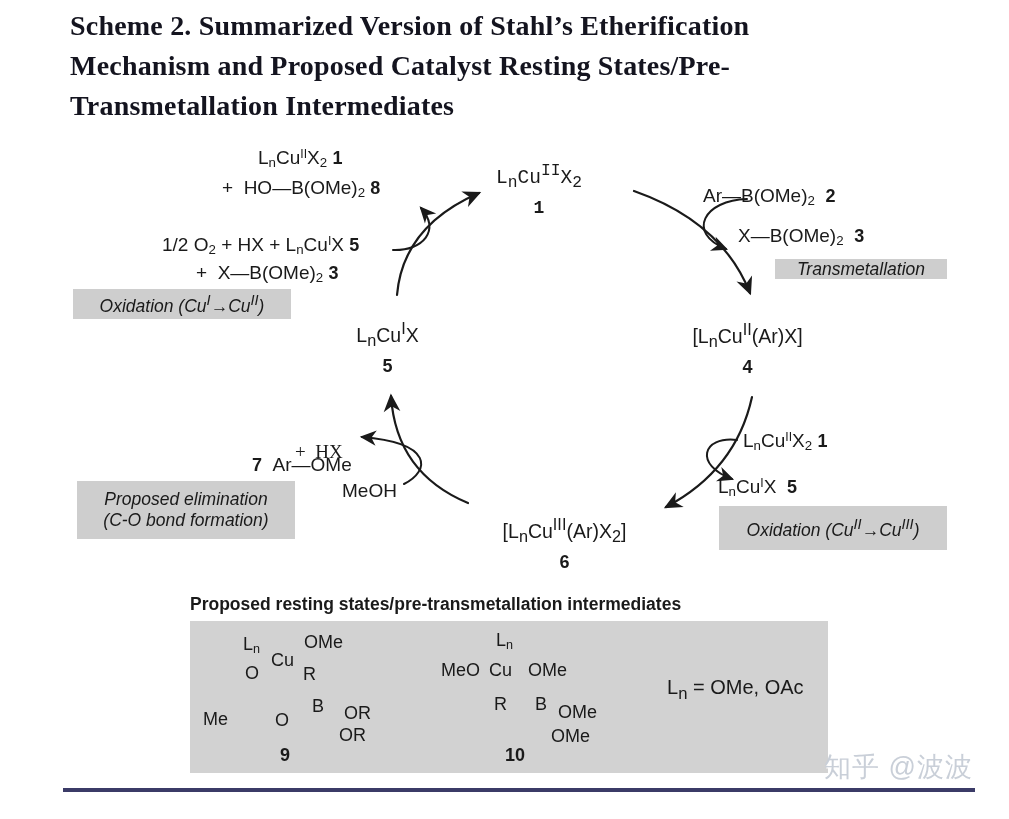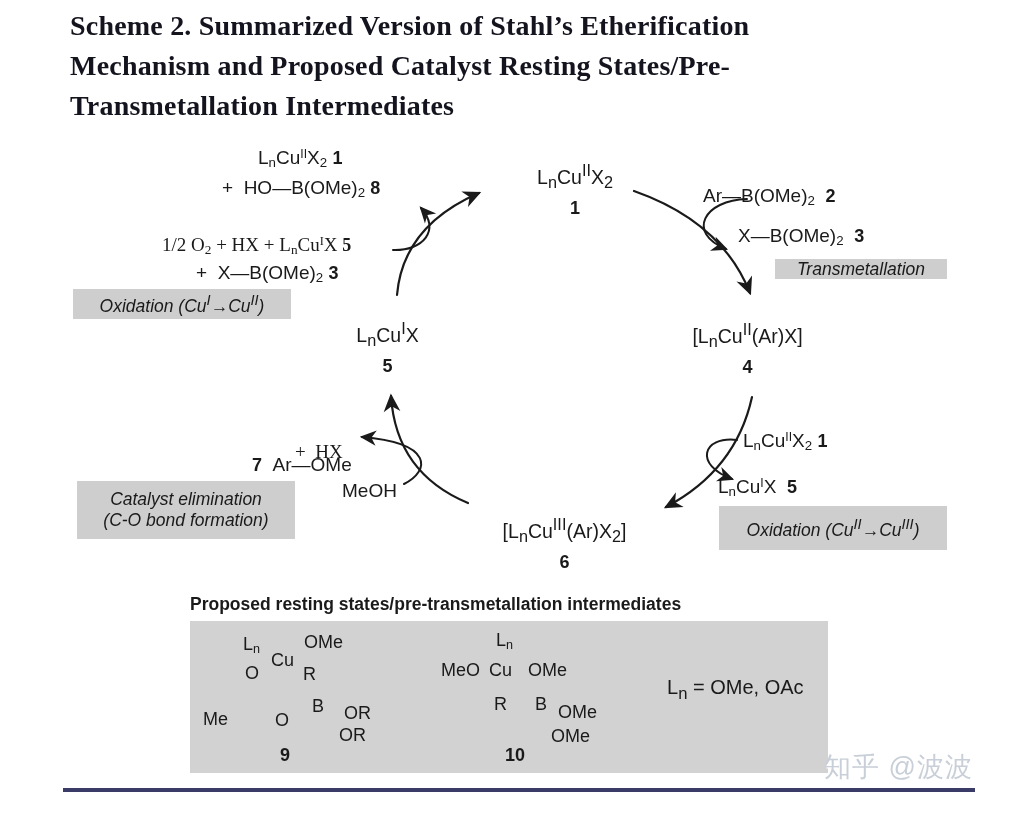--- a/index.html
+++ b/index.html
@@ -76,40 +76,40 @@
       <path d="M 514 671 L 525 671"></path>
       <path d="M 500 681 L 500 694" stroke-dasharray="3,2.5"></path>
       <path d="M 541 681 L 541 694" stroke-dasharray="3,2.5"></path>
       <path d="M 511 705 L 531 705" stroke-dasharray="3.5,3"></path>
       <path d="M 549 702 L 552 709"></path>
       <path d="M 555 701 L 559 708"></path>
       <polygon points="542,712 554,721 545,726" fill="#1a1a1a" stroke="none"></polygon>
     </g>
   </svg>
 
-  <div class="species" style="left:515px;top:161px;width:120px;">
+  <div class="species" style="left:479px;top:161px;width:120px;font-family:Liberation Mono, monospace;">
     <div class="formula">L<sub>n</sub>Cu<sup>II</sup>X<sub>2</sub></div>
     <div class="num">1</div>
   </div>
   <div class="species" style="left:670px;top:320px;width:155px;">
     <div class="formula">[L<sub>n</sub>Cu<sup>II</sup>(Ar)X]</div>
     <div class="num">4</div>
   </div>
   <div class="species" style="left:335px;top:319px;width:105px;">
     <div class="formula">L<sub>n</sub>Cu<sup>I</sup>X</div>
     <div class="num">5</div>
   </div>
   <div class="species" style="left:487px;top:515px;width:155px;">
     <div class="formula">[L<sub>n</sub>Cu<sup>III</sup>(Ar)X<sub>2</sub>]</div>
     <div class="num">6</div>
   </div>
 
   <div class="lbl" style="left:258px;top:148px;">L<sub>n</sub>Cu<sup>II</sup>X<sub>2</sub> <b>1</b></div>
   <div class="lbl" style="left:222px;top:178px;">+ &nbsp;HO—B(OMe)<sub>2</sub>&nbsp;<b>8</b></div>
-  <div class="lbl" style="left:162px;top:235px;font-family:Liberation Serif, serif;">1/2 O<sub>2</sub> + HX + L<sub>n</sub>Cu<sup>I</sup>X <b>5</b></div>
+  <div class="lbl" style="left:162px;top:235px;">1/2 O<sub>2</sub> + HX + L<sub>n</sub>Cu<sup>I</sup>X <b>5</b></div>
   <div class="lbl" style="left:196px;top:263px;">+ &nbsp;X—B(OMe)<sub>2</sub> <b>3</b></div>
   <div class="graybox" style="left:73px;top:289px;width:218px;height:30px;">
     <span>Oxidation (Cu<sup>I</sup>→Cu<sup>II</sup>)</span>
   </div>
 
   <div class="lbl" style="left:703px;top:186px;">Ar—B(OMe)<sub>2</sub> &nbsp;<b>2</b></div>
   <div class="lbl" style="left:738px;top:226px;">X—B(OMe)<sub>2</sub> &nbsp;<b>3</b></div>
   <div class="graybox" style="left:775px;top:259px;width:172px;height:20px;">
     <span>Transmetallation</span>
   </div>
@@ -117,21 +117,21 @@
   <div class="lbl" style="left:743px;top:431px;">L<sub>n</sub>Cu<sup>II</sup>X<sub>2</sub> <b>1</b></div>
   <div class="lbl" style="left:718px;top:477px;">L<sub>n</sub>Cu<sup>I</sup>X &nbsp;<b>5</b></div>
   <div class="graybox" style="left:719px;top:506px;width:228px;height:44px;">
     <span>Oxidation (Cu<sup>II</sup>→Cu<sup>III</sup>)</span>
   </div>
 
   <div class="lbl" style="left:252px;top:411px;margin-top:44px;"><b>7</b> &nbsp;Ar—OMe</div>
   <div class="lbl" style="left:295px;top:442px;font-family:Liberation Serif, serif;">+ &nbsp;HX</div>
   <div class="lbl" style="left:342px;top:481px;">MeOH</div>
   <div class="graybox" style="left:77px;top:481px;width:218px;height:58px;flex-direction:column;">
-    <span>Catalyst elimination</span>
+    <span>Proposed elimination</span>
     <span>(C-O bond formation)</span>
   </div>
 
   <div class="panel-heading">Proposed resting states/pre-transmetallation intermediates</div>
   <div class="panel"></div>
   <div class="ligand-note">L<sub>n</sub> = OMe, OAc</div>
 
   <div class="lbl small" style="left:243px;top:635px;">L<sub>n</sub></div>
   <div class="lbl small" style="left:271px;top:651px;">Cu</div>
   <div class="lbl small" style="left:304px;top:633px;">OMe</div>

